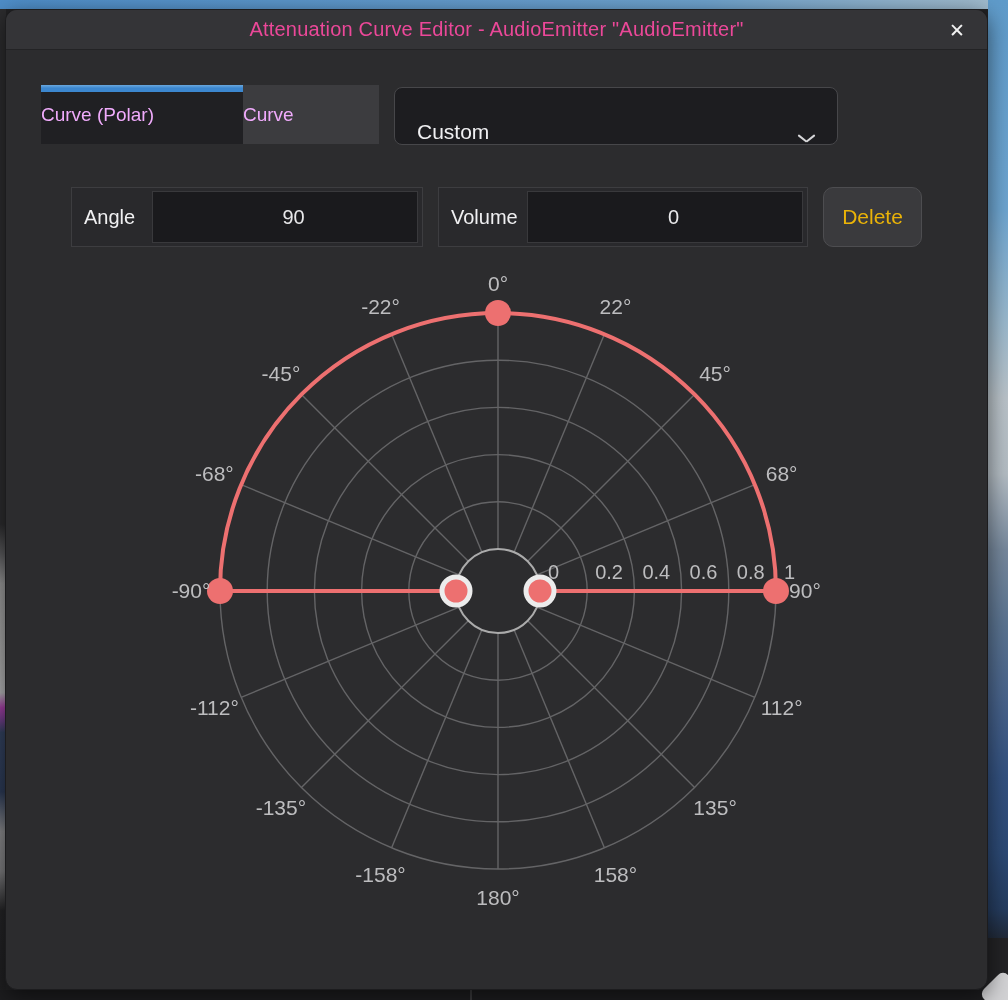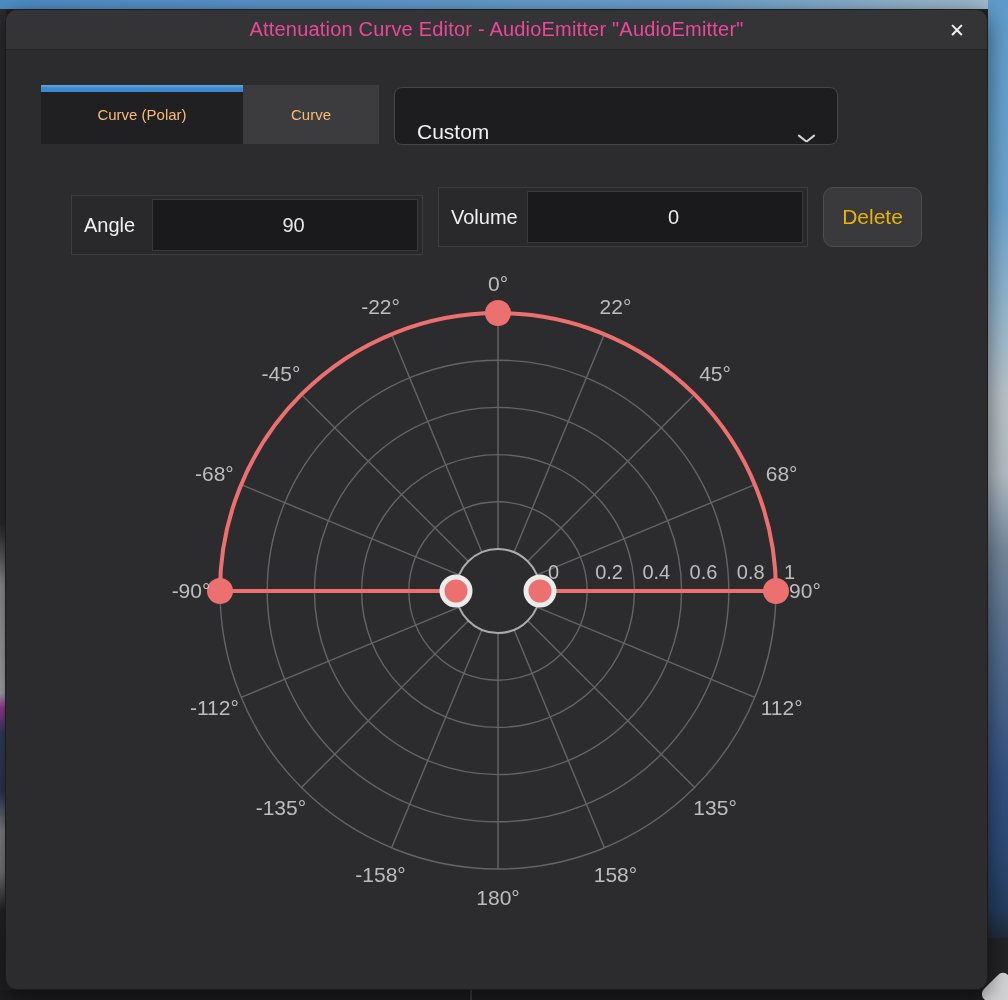--- a/index.html
+++ b/index.html
@@ -26,39 +26,39 @@
   .dialog{position:absolute;left:5px;top:9px;width:983px;height:981px;background:#2c2c2e;
     border-radius:12px;border:1px solid #1c1c1e;box-shadow:0 6px 22px rgba(0,0,0,.55);}
   .titlebar{position:absolute;left:0;top:0;width:100%;height:40px;background:#343437;
     border-radius:11px 11px 0 0;border-bottom:1px solid #232325;
     display:flex;align-items:center;justify-content:center;}
   .title{color:#ec4899;font-size:20px;font-weight:500;letter-spacing:.2px;}
   .close-btn{position:absolute;right:14px;top:5px;width:32px;height:30px;background:none;border:none;
     color:#f2f2f2;font-size:19px;cursor:pointer;display:flex;align-items:center;justify-content:center;padding:0;}
 
   
-  .tab{position:absolute;top:75px;height:59px;display:flex;align-items:center;justify-content:center;
-    color:#fdba74;font-size:15px;cursor:pointer;}
+  .tab{position:absolute;top:75px;height:59px;display:flex;align-items:center;
+    color:#f0abfc;font-size:19px;cursor:pointer;}
   .tab-polar{left:35px;width:202px;background:#202023;}
   .tab-accent{position:absolute;left:0;top:0;width:100%;height:7px;
     background:linear-gradient(180deg,#6aa8de 0%,#3c87cf 45%,#3c87cf 100%);}
   .tab-curve{left:237px;width:136px;background:#3c3c3f;}
   .dropdown{position:absolute;left:388px;top:77px;width:444px;height:58px;background:#1d1d20;
     border:1px solid #47474a;border-radius:8px;display:flex;align-items:flex-end;cursor:pointer;}
   .dropdown-value{color:#f0f0f2;font-size:21px;padding-left:22px;flex:1;}
   .chevron{width:17px;height:10px;margin-right:22px;position:relative;}
   .chevron::before{content:"";position:absolute;left:0;top:0;width:11px;height:2.4px;background:#d6d6d8;
     transform:rotate(38deg);transform-origin:left center;border-radius:2px;}
   .chevron::after{content:"";position:absolute;right:0;top:0;width:11px;height:2.4px;background:#d6d6d8;
     transform:rotate(-38deg);transform-origin:right center;border-radius:2px;}
 
   
   .field{position:absolute;top:177px;height:60px;background:#29292c;border:1px solid #3d3d40;
     display:flex;align-items:center;}
-  .field-angle{left:65px;width:352px;margin-top:8px;}
+  .field-angle{left:65px;width:352px;}
   .field-volume{left:432px;width:370px;}
   .field-label{color:#f0f0f2;font-size:20px;padding-left:12px;}
   .field-input{position:absolute;top:3px;bottom:3px;right:3px;background:#1a1a1d;border:1px solid #39393c;
     border-radius:0;color:#e8e8ea;font-size:20px;padding:0 0 0 17px;outline:none;text-align:center;}
   .field-angle .field-input{left:80px;width:266px;}
   .field-volume .field-input{left:88px;width:276px;}
   .delete-btn{position:absolute;left:817px;top:177px;width:99px;height:60px;background:#3a3a3d;
     border:1px solid #4d4d50;border-radius:10px;color:#eab308;font-size:21px;cursor:pointer;}
 
   .chart-svg{position:absolute;left:142px;top:251px;}

